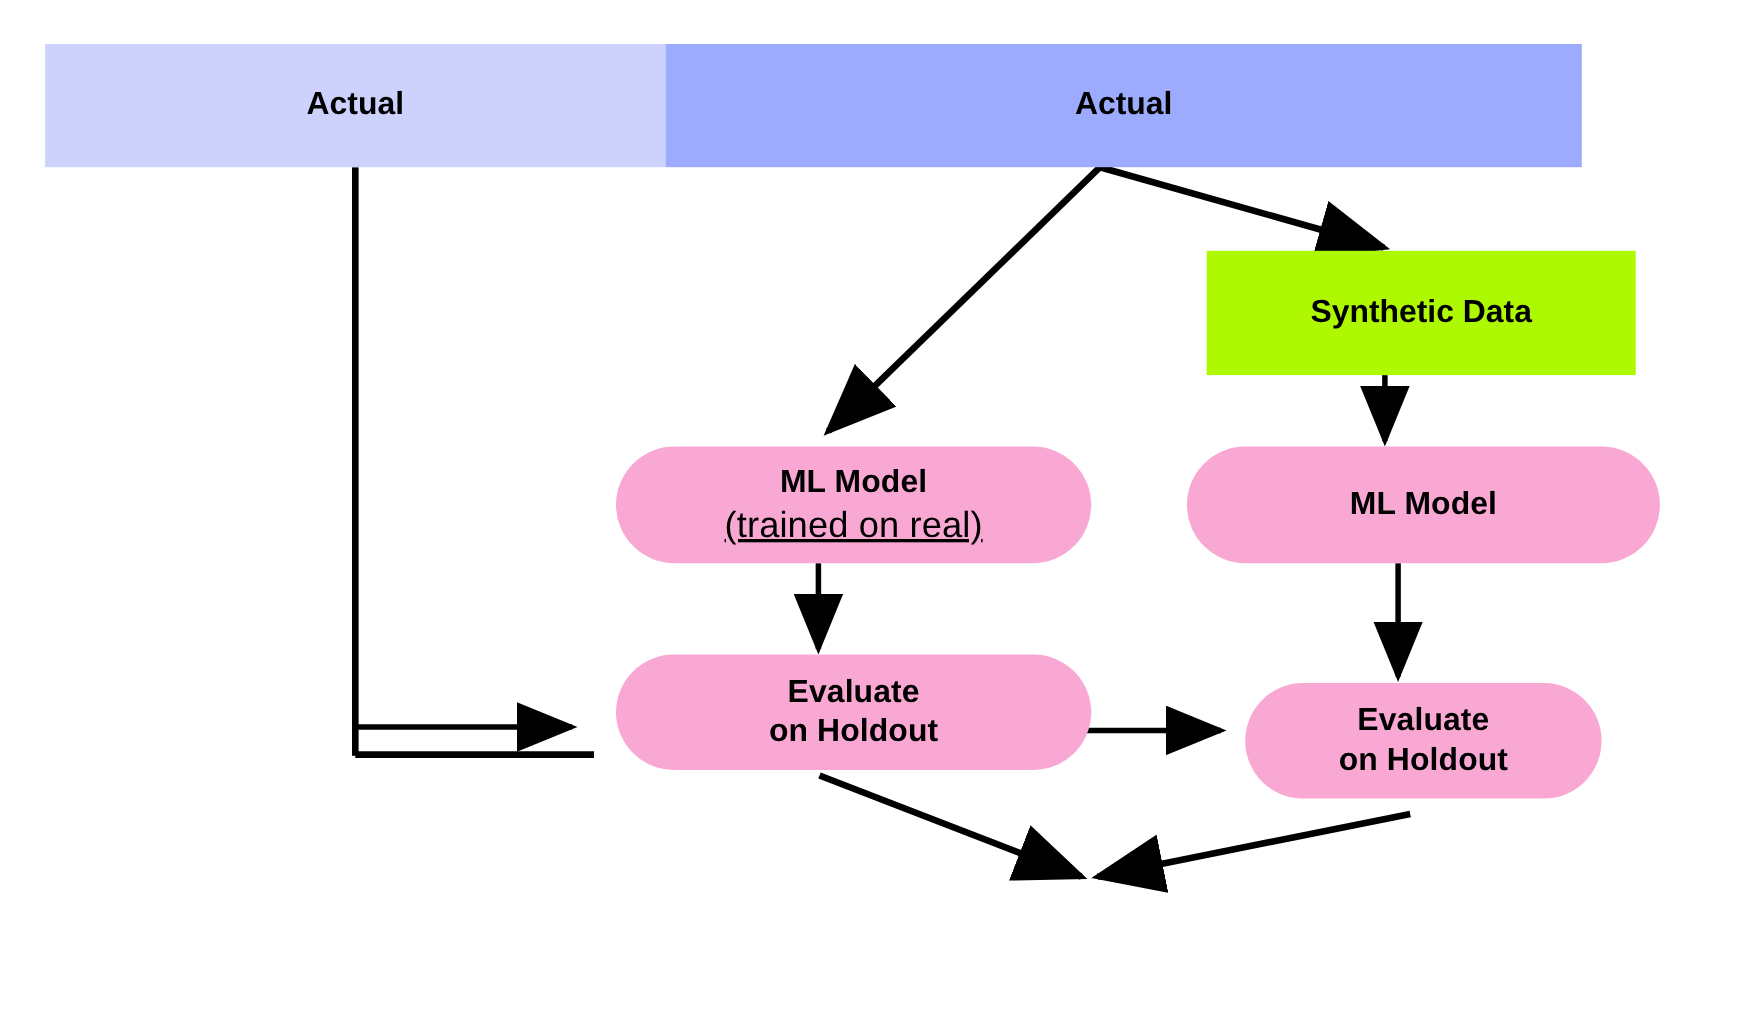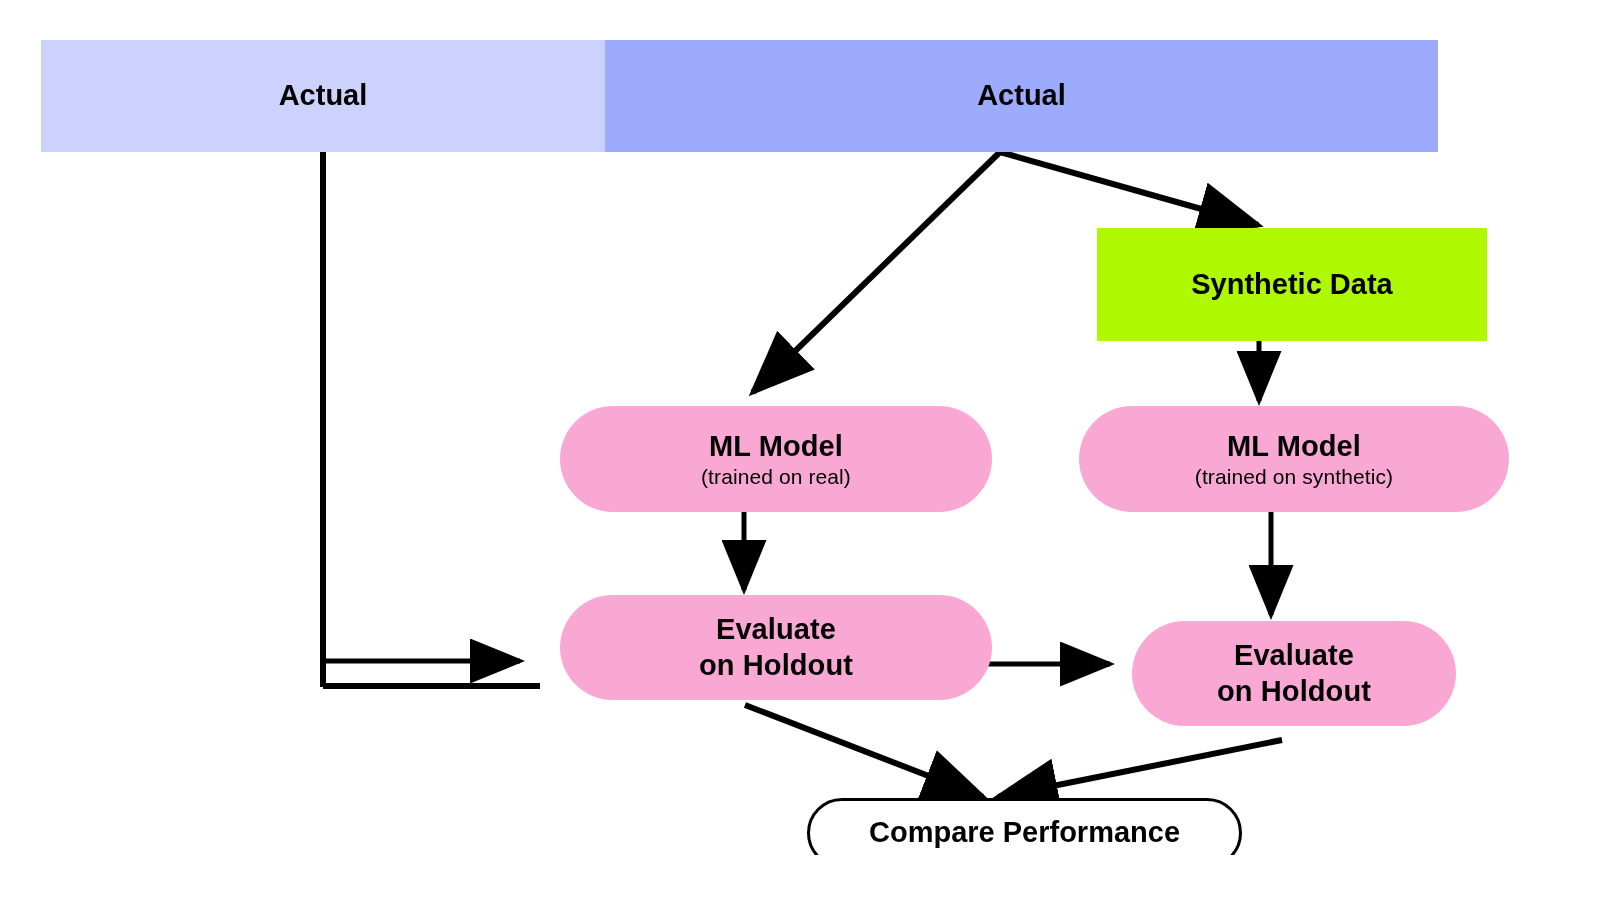--- a/index.html
+++ b/index.html
@@ -69,22 +69,23 @@
     font-weight: bold;
     font-size: 29px;
   }
   .line-bold {
     font-weight: bold;
     font-size: 29px;
     letter-spacing: 0.1px;
   }
   .line-reg {
     font-weight: normal;
-    font-size: 21px;
+    font-size: 33px;
     letter-spacing: 0.1px;
+    text-decoration: underline;
   }
 </style>
 </head>
 <body>
 
 <div id="canvas">
 
   <svg class="edges" viewBox="0 0 1600 921">
     <defs>
       <marker id="ah" markerWidth="11" markerHeight="9" refX="10" refY="4.5" orient="auto" markerUnits="strokeWidth">
@@ -127,30 +128,26 @@
     <span>Synthetic Data</span>
   </div>
 
   <div class="node box-gray" style="left:528px; top:406px; width:432px; height:106px;">
     <span class="line-bold">ML Model</span>
     <span class="line-reg">(trained on real)</span>
   </div>
 
   <div class="node box-gray" style="left:1047px; top:406px; width:430px; height:106px;">
     <span class="line-bold">ML Model</span>
-    <span class="line-reg">(trained on synthetic)</span>
   </div>
 
   <div class="node box-gray" style="left:528px; top:595px; width:432px; height:105px;">
     <span class="line-bold">Evaluate</span>
     <span class="line-bold">on Holdout</span>
   </div>
 
   <div class="node box-gray" style="left:1100px; top:621px; width:324px; height:105px;">
     <span class="line-bold">Evaluate</span>
     <span class="line-bold">on Holdout</span>
   </div>
 
-  <div class="node box-white" style="left:775px; top:798px; width:435px; height:70px;">
-    <span>Compare Performance</span>
-  </div>
 
 </div>
 
 </body></html>

